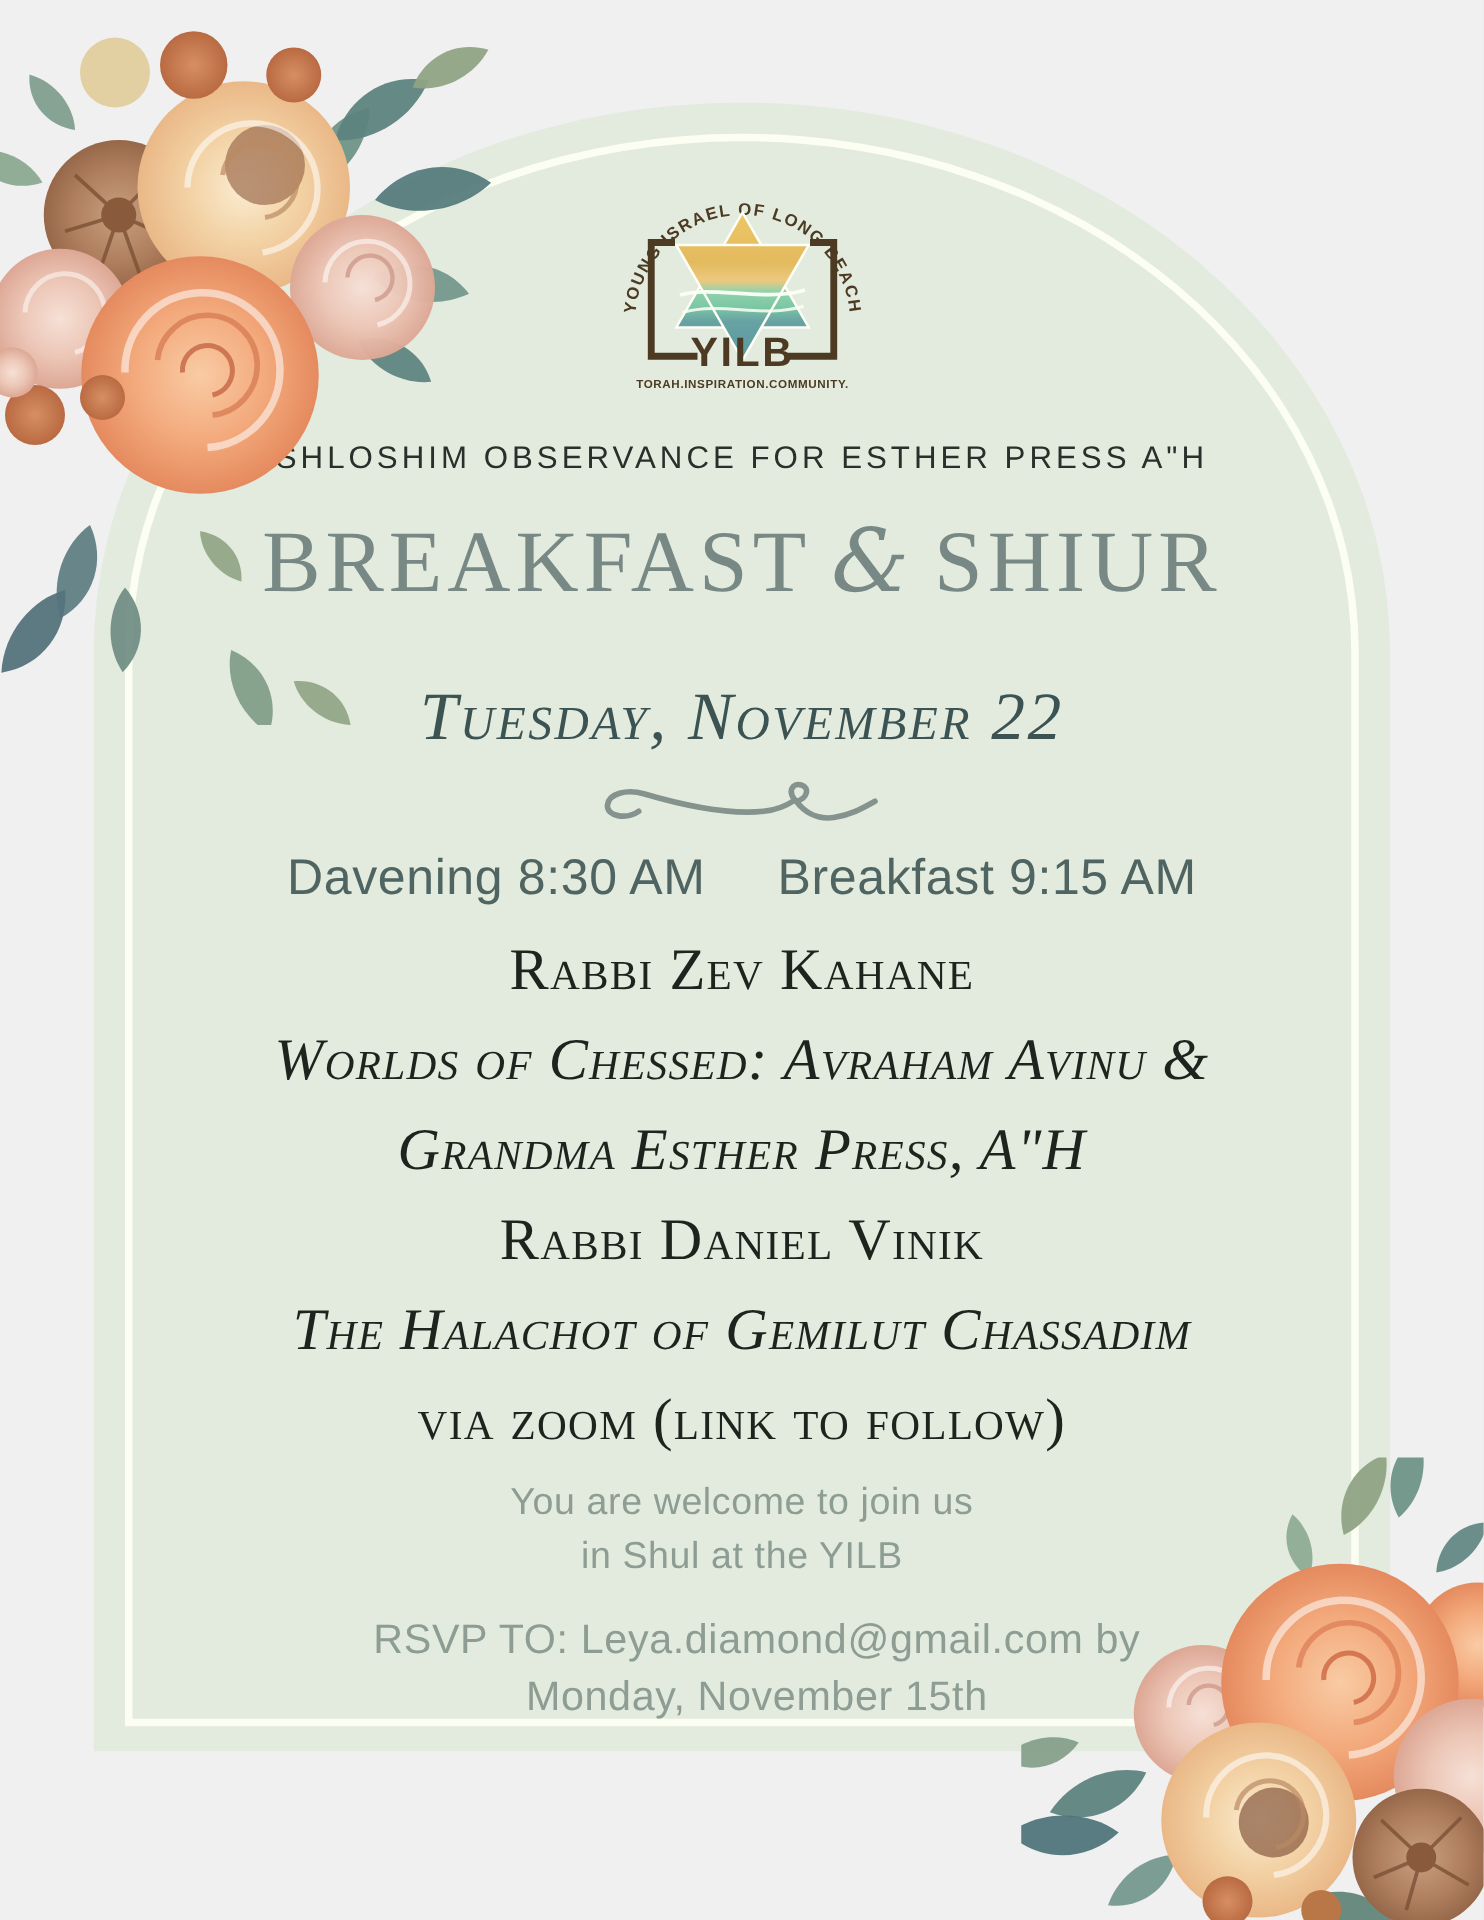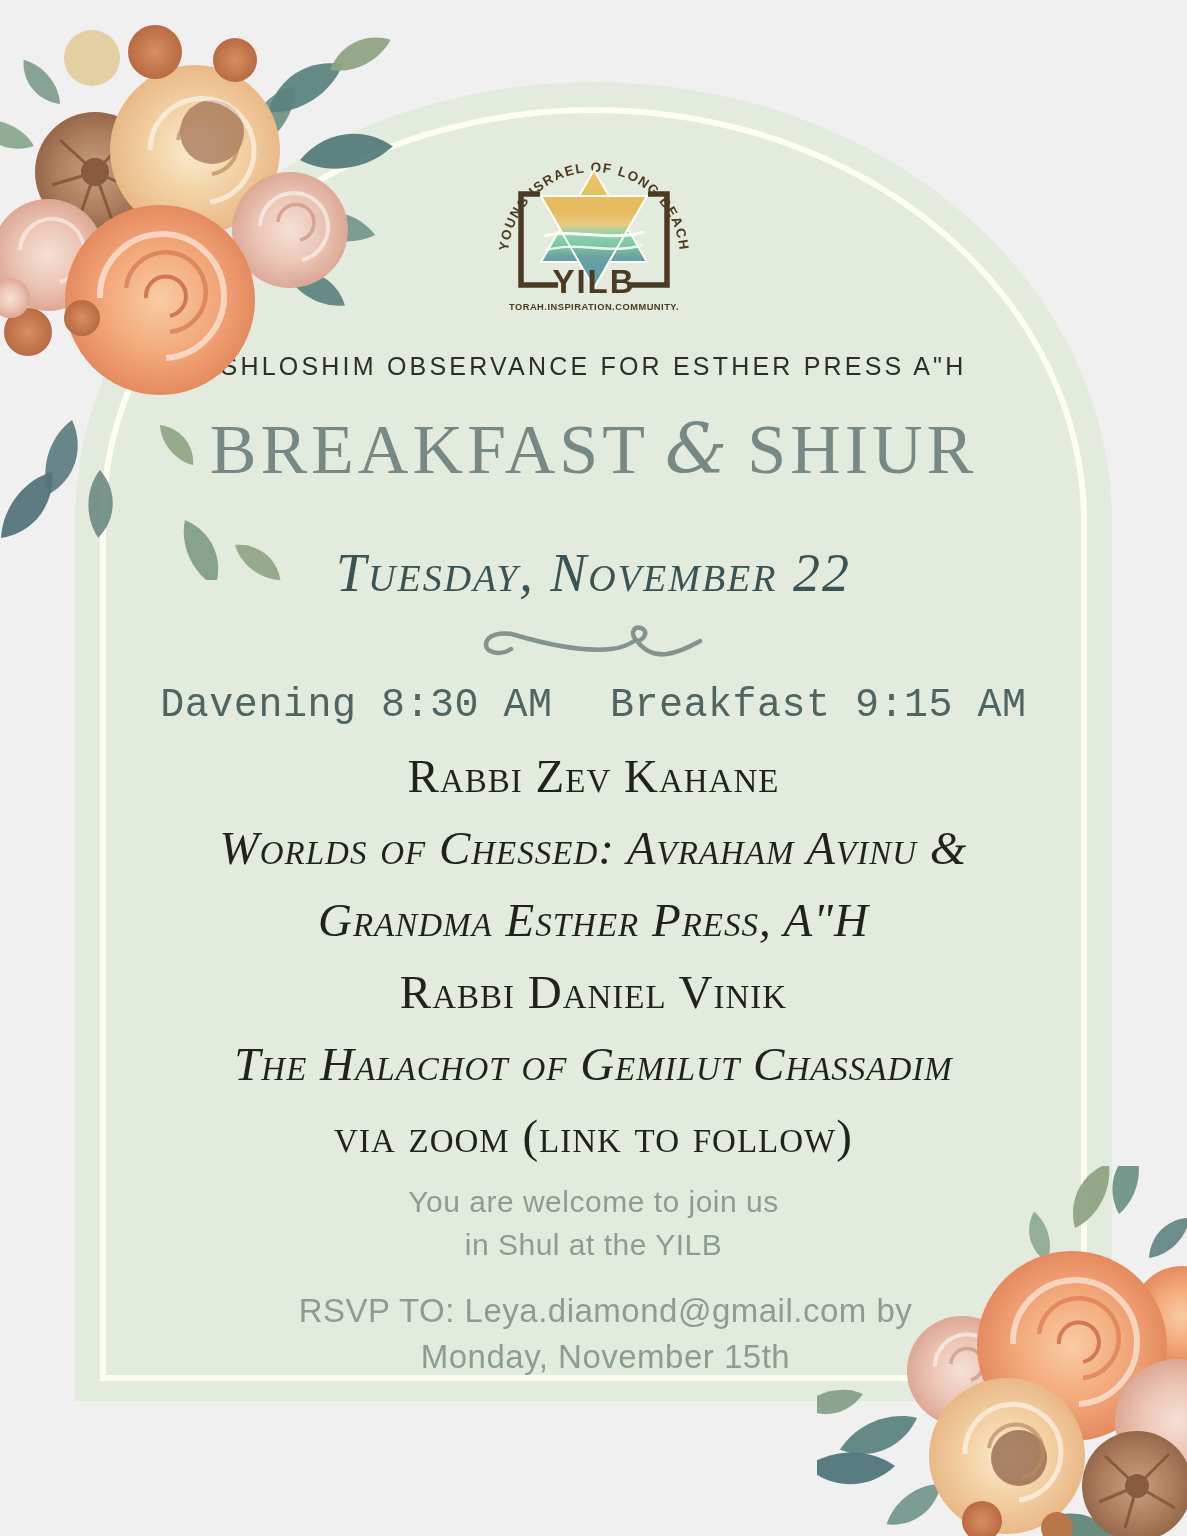--- a/index.html
+++ b/index.html
@@ -74,21 +74,21 @@
   }
 
   .flourish { top:620px; }
 
   .schedule {
     top:680px;
     font-size:40px;
     color:#506562;
     letter-spacing:0.5px;
   }
-  .schedule .item { display:inline-block;font-family:Liberation Mono, monospace; }
+  .schedule .item { display:inline-block; }
   .schedule .item + .item { margin-left:46px; }
 
   .program {
     top:740px;
     font-family:"Liberation Serif", serif;
     font-size:47px;
     line-height:72px;
     color:#1e231e;
     letter-spacing:1px;
   }

